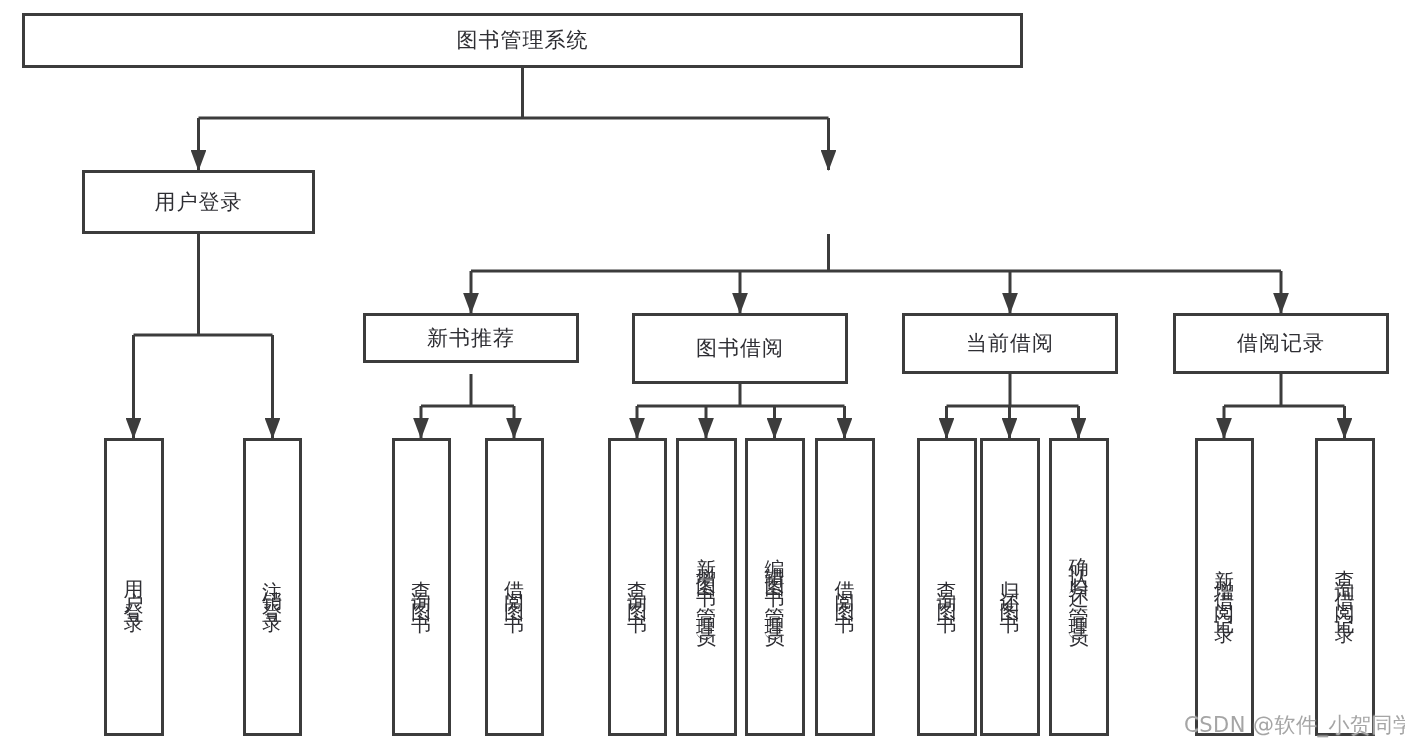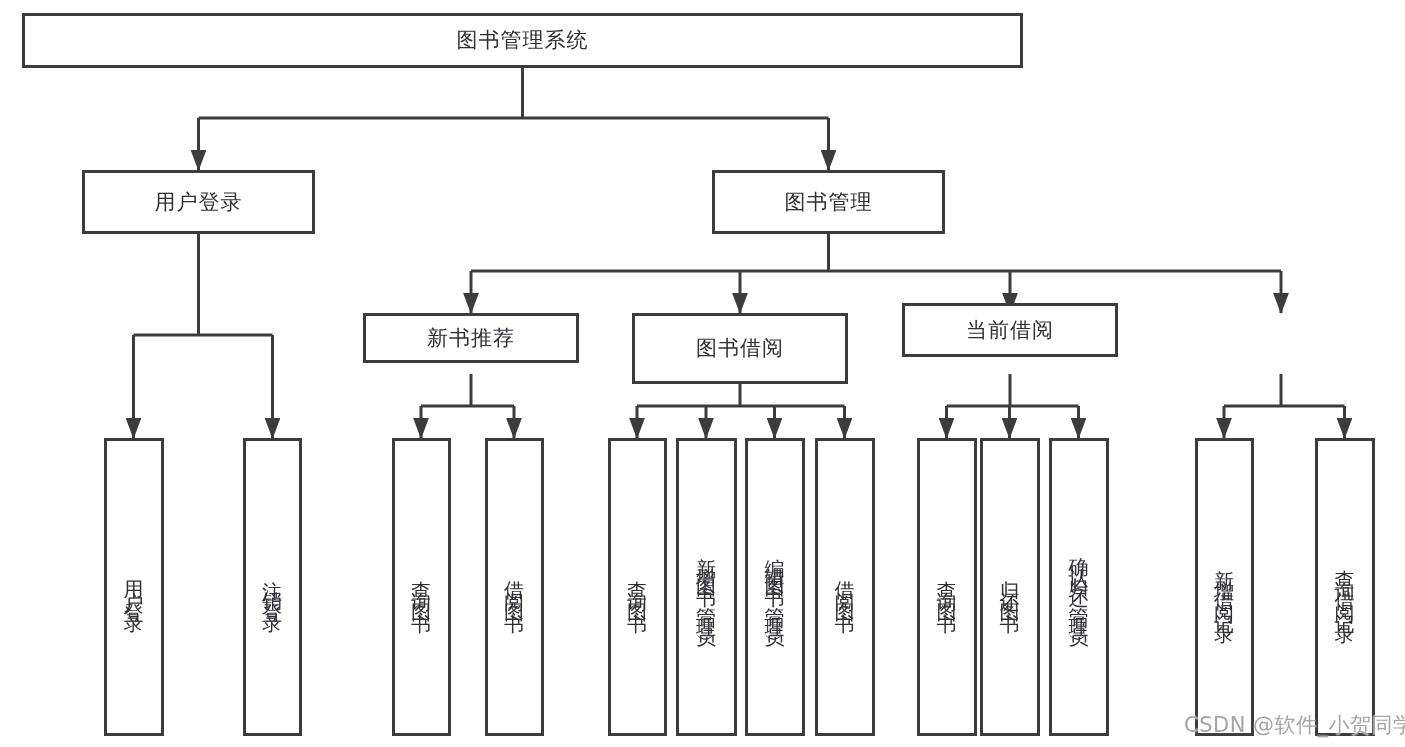--- a/index.html
+++ b/index.html
@@ -88,32 +88,32 @@
     </g>
   </svg>
 
   <div class="node" style="left:22px;top:13px;width:1001px;height:55px">
     <span class="h-label">图书管理系统</span>
   </div>
 
   <div class="node" style="left:82px;top:170px;width:233px;height:64px">
     <span class="h-label">用户登录</span>
   </div>
-  <div class="node" style="left:712px;top:170px;width:233px;height:64px">
-    <span class="h-label">图书管理</span>
-  </div>
 
   <div class="node" style="left:363px;top:313px;width:216px;height:50px">
     <span class="h-label">新书推荐</span>
   </div>
   <div class="node" style="left:632px;top:313px;width:216px;height:71px">
     <span class="h-label">图书借阅</span>
   </div>
-  <div class="node" style="left:902px;top:303px;width:216px;height:54px">
+  <div class="node" style="left:902px;top:313px;width:216px;height:61px">
     <span class="h-label">当前借阅</span>
+  </div>
+  <div class="node" style="left:1173px;top:313px;width:216px;height:61px">
+    <span class="h-label">借阅记录</span>
   </div>
 
   <div class="leaf" style="left:104px;width:60px">
     <span class="v-label">用户登录</span>
   </div>
   <div class="leaf" style="left:243px;width:59px">
     <span class="v-label">注销登录</span>
   </div>
 
   <div class="leaf" style="left:392px;width:59px">

